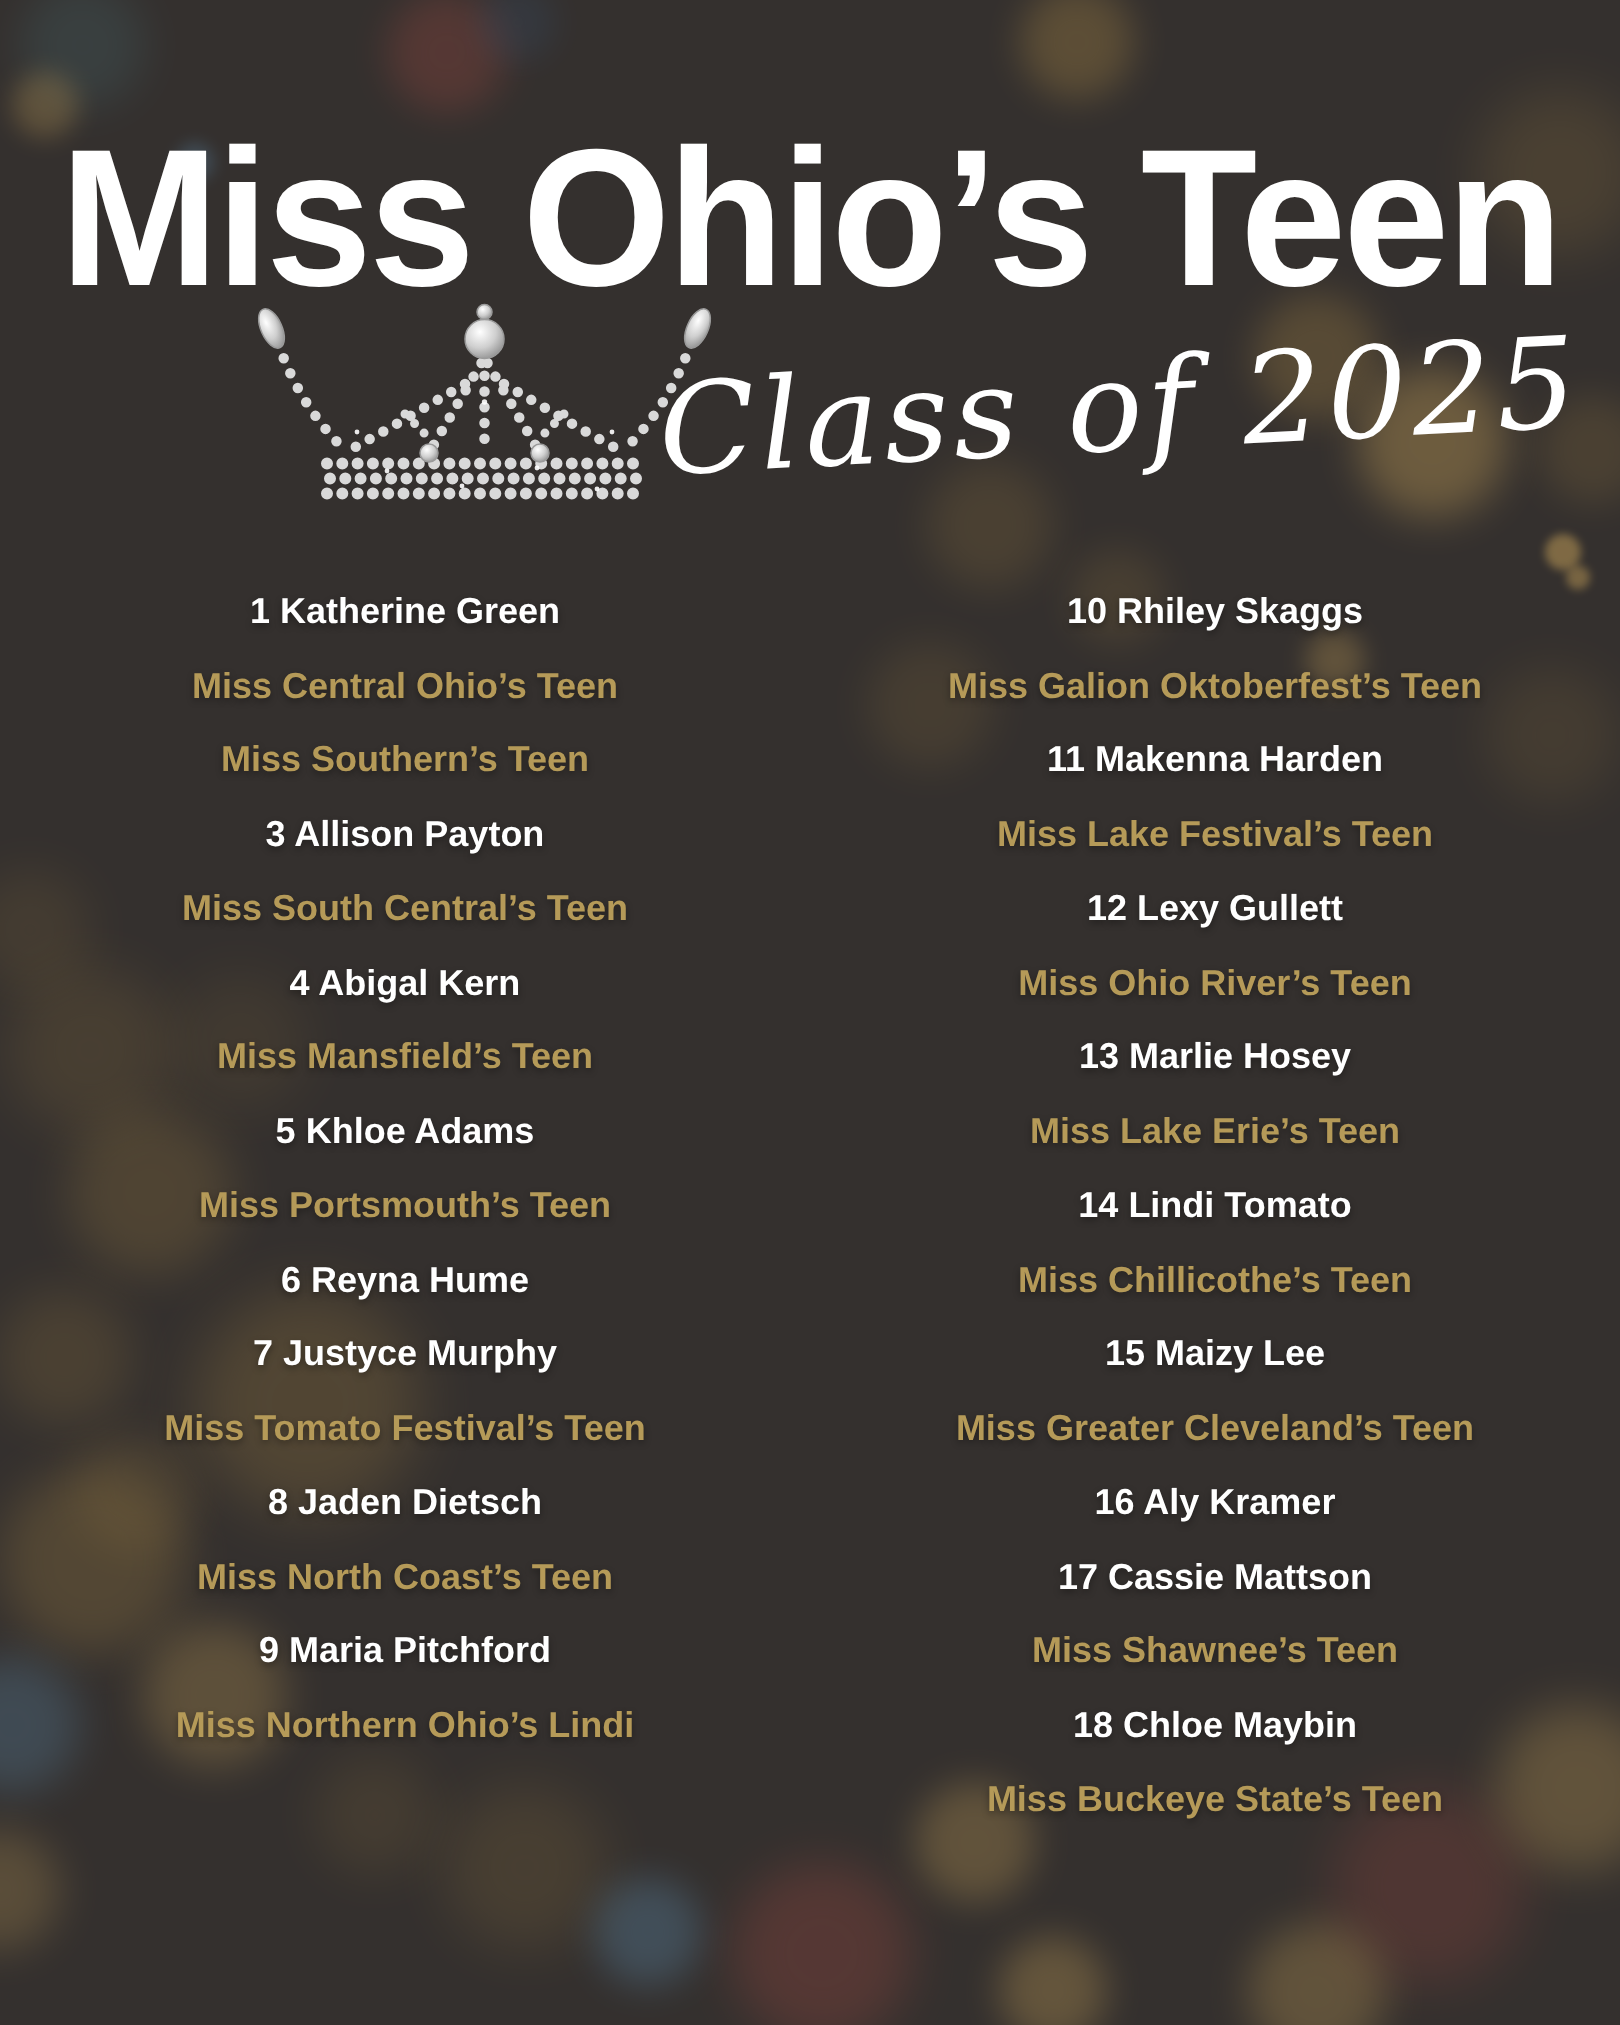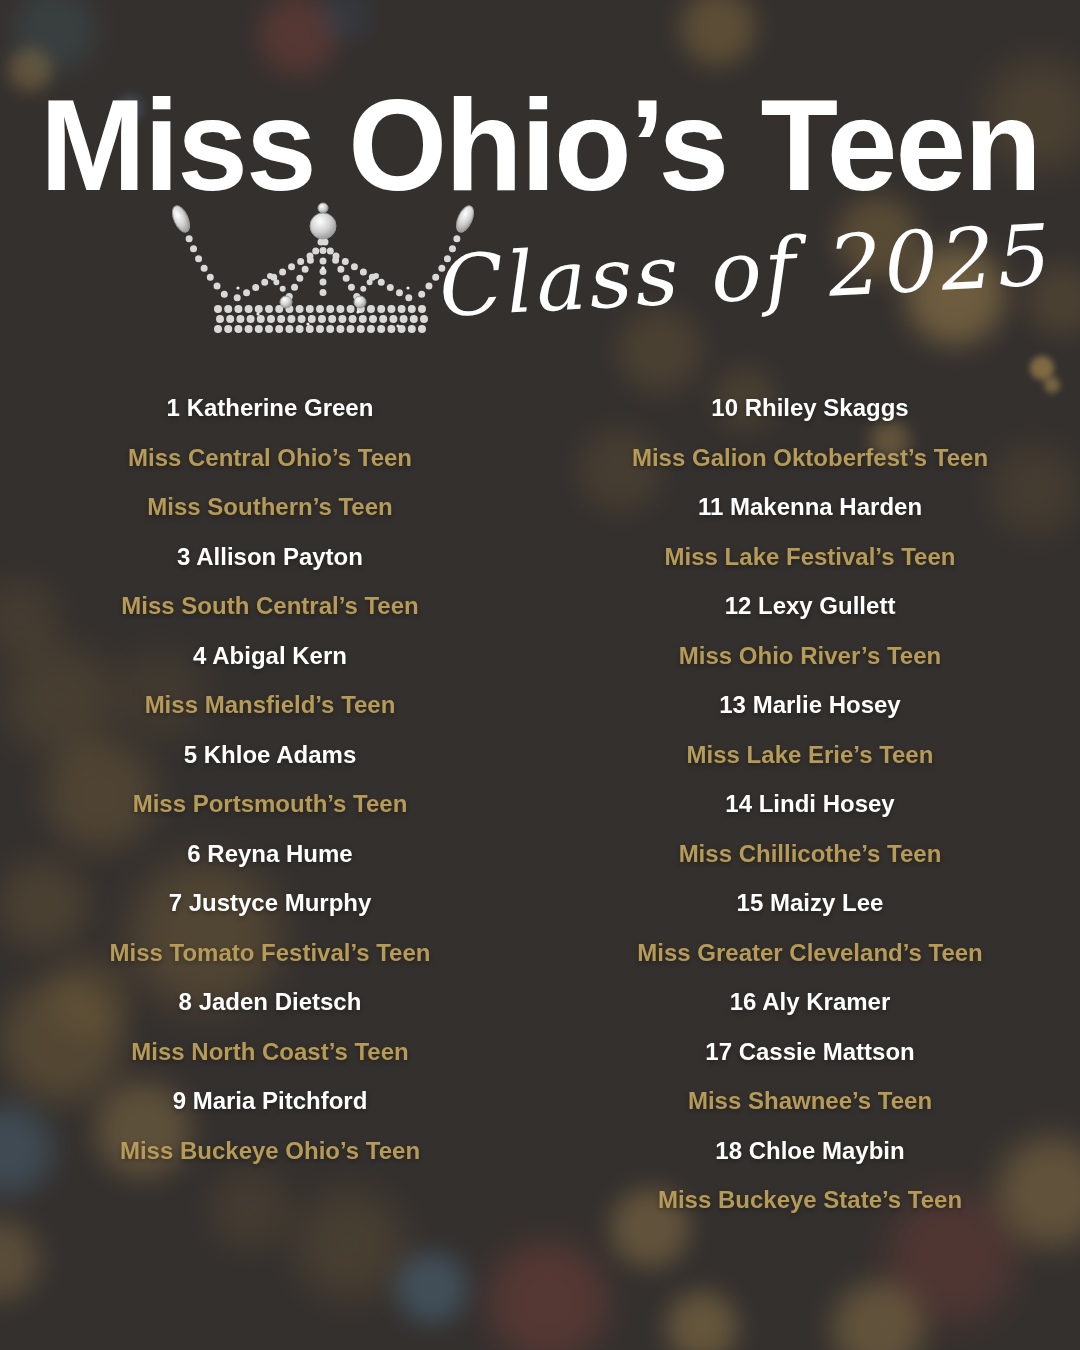--- a/index.html
+++ b/index.html
@@ -193,32 +193,32 @@
           <div class="line name"><span>4</span> <span>Abigal Kern</span></div>
           <div class="line title">Miss Mansfield’s Teen</div>
           <div class="line name"><span>5</span> <span>Khloe Adams</span></div>
           <div class="line title">Miss Portsmouth’s Teen</div>
           <div class="line name"><span>6</span> <span>Reyna Hume</span></div>
           <div class="line name"><span>7</span> <span>Justyce Murphy</span></div>
           <div class="line title">Miss Tomato Festival’s Teen</div>
           <div class="line name"><span>8</span> <span>Jaden Dietsch</span></div>
           <div class="line title">Miss North Coast’s Teen</div>
           <div class="line name"><span>9</span> <span>Maria Pitchford</span></div>
-          <div class="line title">Miss Buckeye Ohio’s Teen</div>
+          <div class="line title">Miss Northern Ohio’s Lindi</div>
         </div>
       <div class="col">
           <div class="line name"><span>10</span> <span>Rhiley Skaggs</span></div>
           <div class="line title">Miss Galion Oktoberfest’s Teen</div>
           <div class="line name"><span>11</span> <span>Makenna Harden</span></div>
           <div class="line title">Miss Lake Festival’s Teen</div>
           <div class="line name"><span>12</span> <span>Lexy Gullett</span></div>
           <div class="line title">Miss Ohio River’s Teen</div>
           <div class="line name"><span>13</span> <span>Marlie Hosey</span></div>
           <div class="line title">Miss Lake Erie’s Teen</div>
-          <div class="line name"><span>14</span> <span>Lindi Hosey</span></div>
+          <div class="line name"><span>14</span> <span>Lindi Tomato</span></div>
           <div class="line title">Miss Chillicothe’s Teen</div>
           <div class="line name"><span>15</span> <span>Maizy Lee</span></div>
           <div class="line title">Miss Greater Cleveland’s Teen</div>
           <div class="line name"><span>16</span> <span>Aly Kramer</span></div>
           <div class="line name"><span>17</span> <span>Cassie Mattson</span></div>
           <div class="line title">Miss Shawnee’s Teen</div>
           <div class="line name"><span>18</span> <span>Chloe Maybin</span></div>
           <div class="line title">Miss Buckeye State’s Teen</div>
         </div>
     </div>

